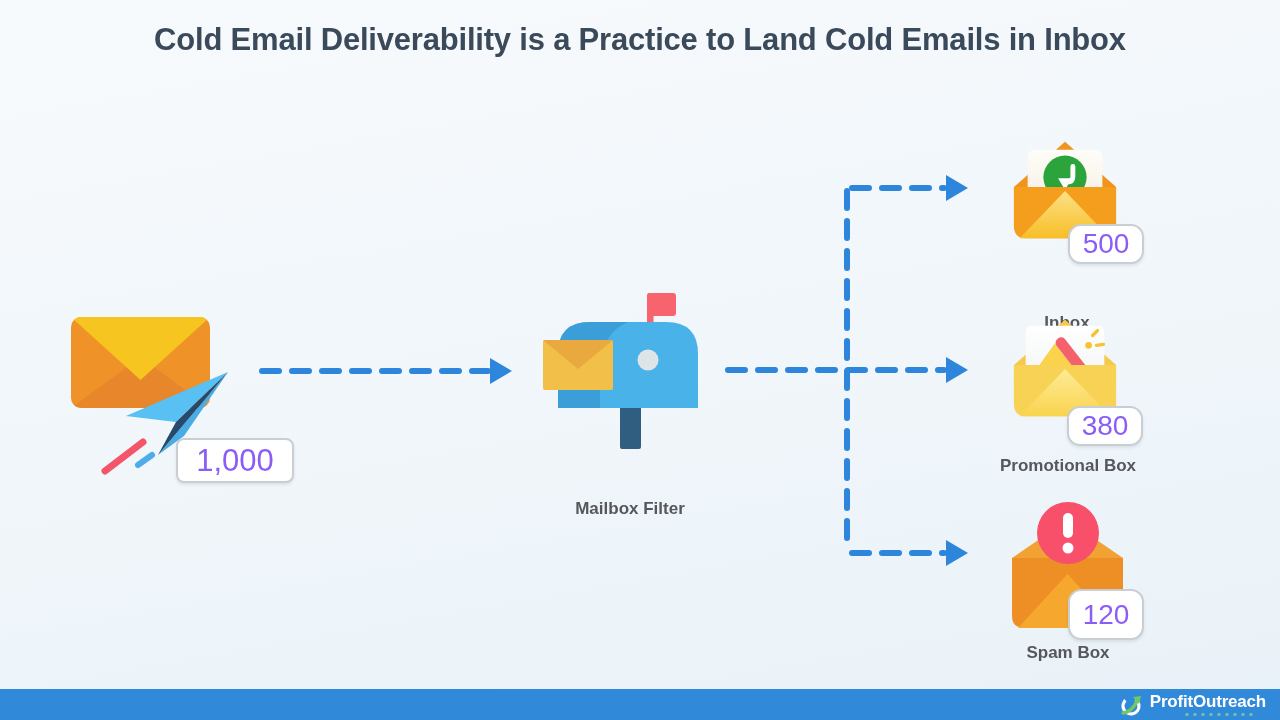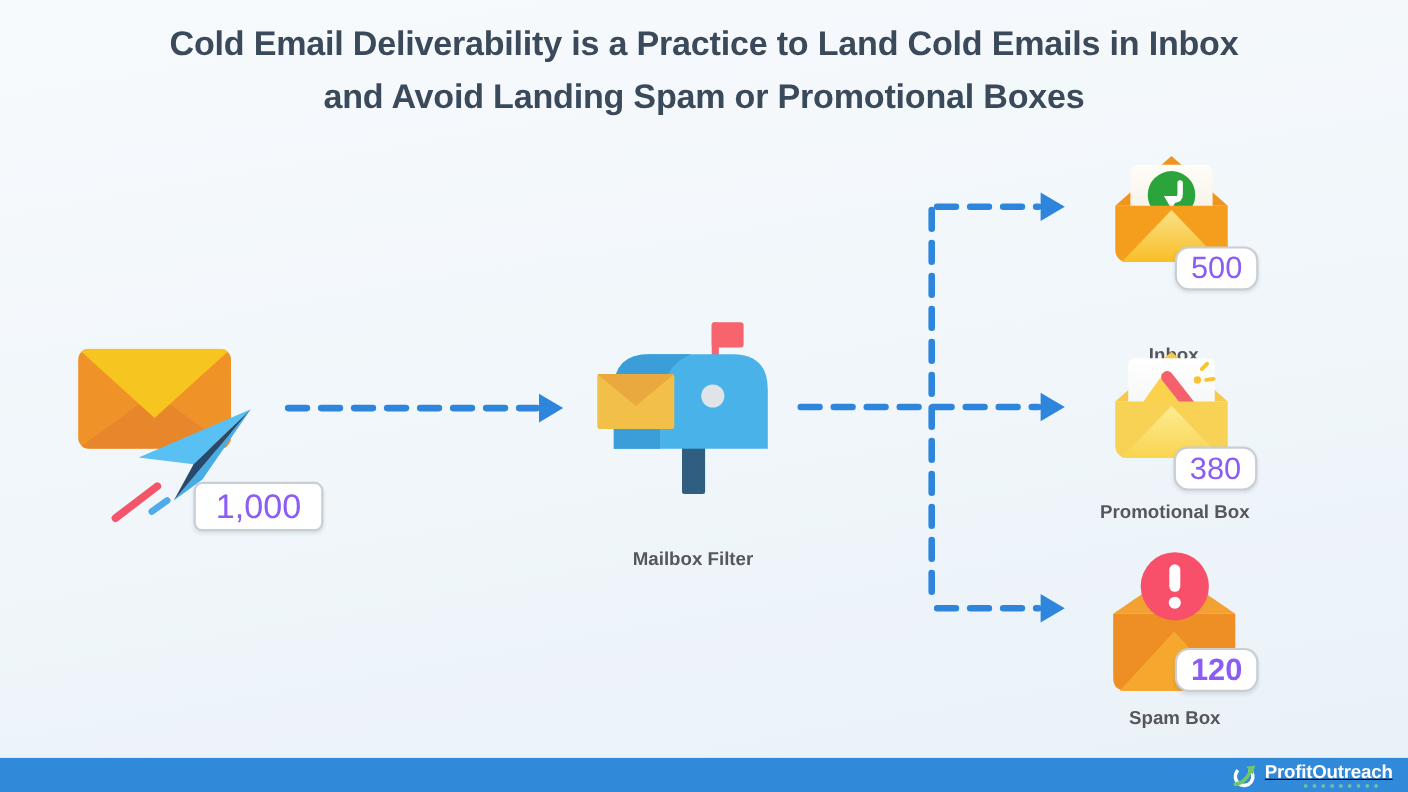--- a/index.html
+++ b/index.html
@@ -18,49 +18,47 @@
   .node-icon { position:absolute; }
   .count-badge {
     position:absolute; background:#ffffff; border:2px solid #c9ced3;
     border-radius:13px; display:flex; align-items:center; justify-content:center;
     color:#8b5cf6; box-shadow:0 2px 3px rgba(40,60,90,0.10);
     font-weight:400;
   }
   .badge-sender { left:176px; top:438px; width:118px; height:45px; font-size:31px; border-radius:8px; }
   .badge-inbox  { left:1068px; top:224px; width:76px; height:40px; font-size:28px; }
   .badge-promo  { left:1067px; top:406px; width:76px; height:40px; font-size:28px; }
-  .badge-spam   { left:1068px; top:589px; width:76px; height:40px; font-size:28px;font-weight:bold; }
+  .badge-spam   { left:1068px; top:589px; width:76px; height:51px; font-size:28px; }
   .node-label {
     position:absolute; text-align:center; color:#56575c;
     font-size:17px; font-weight:700; line-height:21px;
   }
   .label-sender { left:75px;  top:498px; width:150px; }
   .label-mailbox{ left:555px; top:498px; width:150px; }
   .label-inbox  { left:1017px;top:268px; width:100px;margin-top:44px; }
   .label-promo  { left:988px; top:455px; width:160px; }
   .label-spam   { left:1008px;top:642px; width:120px; }
   .footer {
     position:absolute; left:0; bottom:0; width:1280px; height:31px;
     background:#3189da; display:flex; align-items:center; justify-content:flex-end;
     padding-right:14px;
-    text-decoration:underline;
   }
   .brand { display:flex; align-items:center; gap:6px; }
   .brand-col { display:flex; flex-direction:column; align-items:flex-end; }
   .brand-name { color:#ffffff; font-size:17px; font-weight:700; letter-spacing:-0.2px; line-height:18px; }
   .brand-dots { margin-top:1px; margin-right:6px; }
 </style>
 </head>
 <body>
 
 <div class="canvas">
 
   <div class="title">
     <div>Cold Email Deliverability is a Practice to Land Cold Emails in Inbox</div>
-    <div>and Avoid Landing Spam or Promotional Boxes</div>
   </div>
 
   <svg class="arrow-layer" viewBox="0 0 1280 720">
     <g stroke="#2e86dc" stroke-width="6" fill="none" stroke-linecap="round" stroke-dasharray="17 13">
       <path d="M262,371 H488"></path>
       <path d="M728,370 H944"></path>
       <path d="M847,191 V550"></path>
       <path d="M852,188 H944"></path>
       <path d="M852,553 H944"></path>
     </g>

